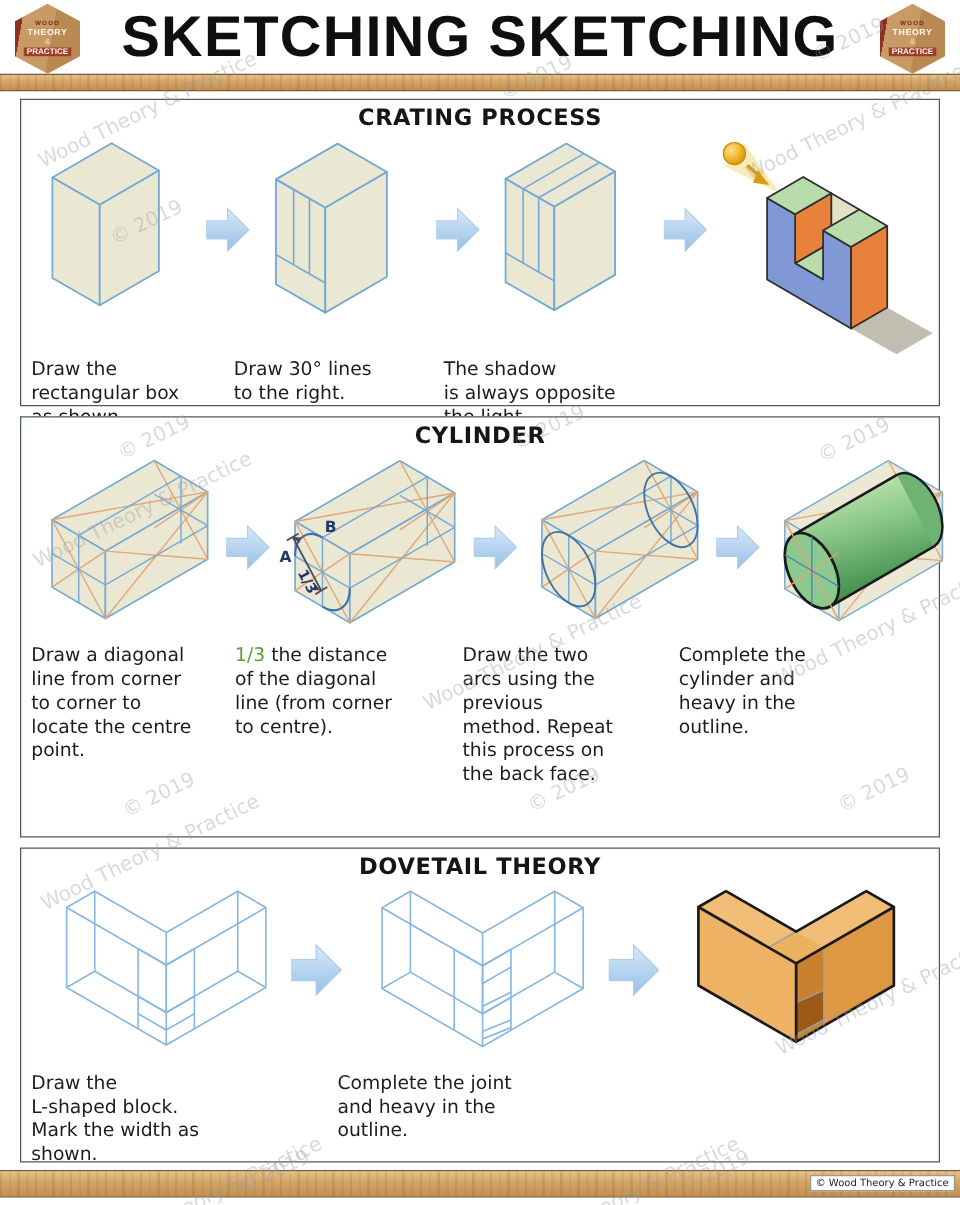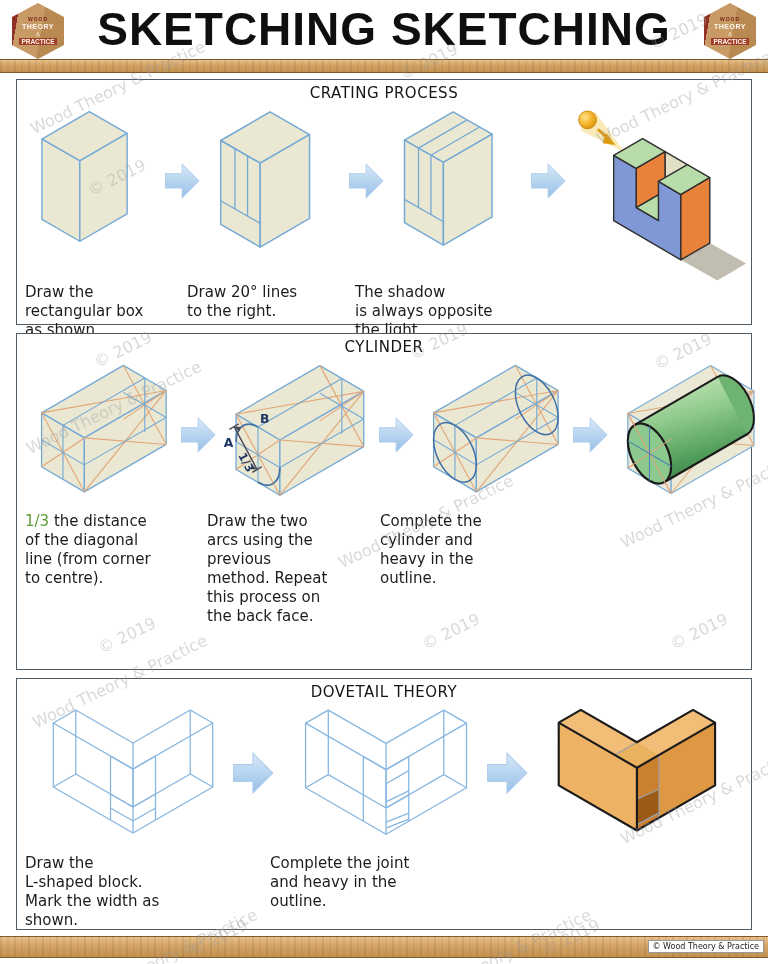--- a/index.html
+++ b/index.html
@@ -44,22 +44,22 @@
   }
   
   .section{
     position:absolute;left:16px;width:736px;box-sizing:border-box;
     border:1.6px solid #4e5a63;background:#ffffff;
   }
   #section-crating{top:79px;height:246px;}
   #section-cylinder{top:333px;height:337px;}
   #section-dovetail{top:678px;height:252px;}
   .section-title{
-    text-align:center;font-size:15px;color:#151515;margin:4px 0 0 0;
-    font-family:"DejaVu Sans",sans-serif;font-weight:400;letter-spacing:.5px;
+    text-align:center;font-size:18px;color:#151515;margin:4px 0 0 0;
+    font-family:"DejaVu Sans",sans-serif;font-weight:700;letter-spacing:.5px;
   }
   .figrow{display:flex;align-items:flex-start;padding:2px 4px 0 6px;}
   .fig{flex:none;}
   .fig svg{display:block;width:100%;height:auto;}
   .step-arrow{flex:none;width:36px;margin-top:58px;}
   .step-arrow svg{display:block;width:100%;height:auto;}
   .caprow{display:flex;padding:0 4px 0 8px;}
   .caption{
     flex:none;font-size:15px;line-height:1.26;color:#1c1c1c;
     white-space:pre-line;margin-right:10px;
@@ -188,21 +188,21 @@
           <polygon points="98,83 122,97 153,79 129,65" fill="#b9dcab"></polygon>
           <polygon points="122,97 153,79 153,149 122,167" fill="#e8823a"></polygon>
         </g>
       </svg>
     </div>
   </div>
   <div class="caprow">
     <div class="caption" style="width:152px">Draw the
 rectangular box
 as shown.</div>
-    <div class="caption" style="width:158px">Draw 20° lines
+    <div class="caption" style="width:158px">Draw 30° lines
 to the right.</div>
     <div class="caption" style="width:180px">The shadow
 is always opposite
 the light.</div>
   </div>
 </div>
 
 <div class="section" id="section-cylinder">
   <h2 class="section-title">CYLINDER</h2>
   <div class="figrow">
@@ -355,20 +355,25 @@
             <line x1="66" y1="86" x2="20" y2="117"></line>
         </g>
         <g stroke="#4a7fb5" stroke-width="1.1">
           <line x1="43" y1="72.5" x2="43" y2="130.5"></line>
             <line x1="20" y1="88" x2="66" y2="115"></line>
         </g>
       </svg>
     </div>
   </div>
   <div class="caprow">
+    <div class="caption" style="width:153px">Draw a diagonal
+line from corner
+to corner to
+locate the centre
+point.</div>
     <div class="caption" style="width:172px"><span class="frac-green">1/3</span><span> the distance
 of the diagonal
 line (from corner
 to centre).</span></div>
     <div class="caption" style="width:163px">Draw the two
 arcs using the
 previous
 method. Repeat
 this process on
 the back face.</div>

